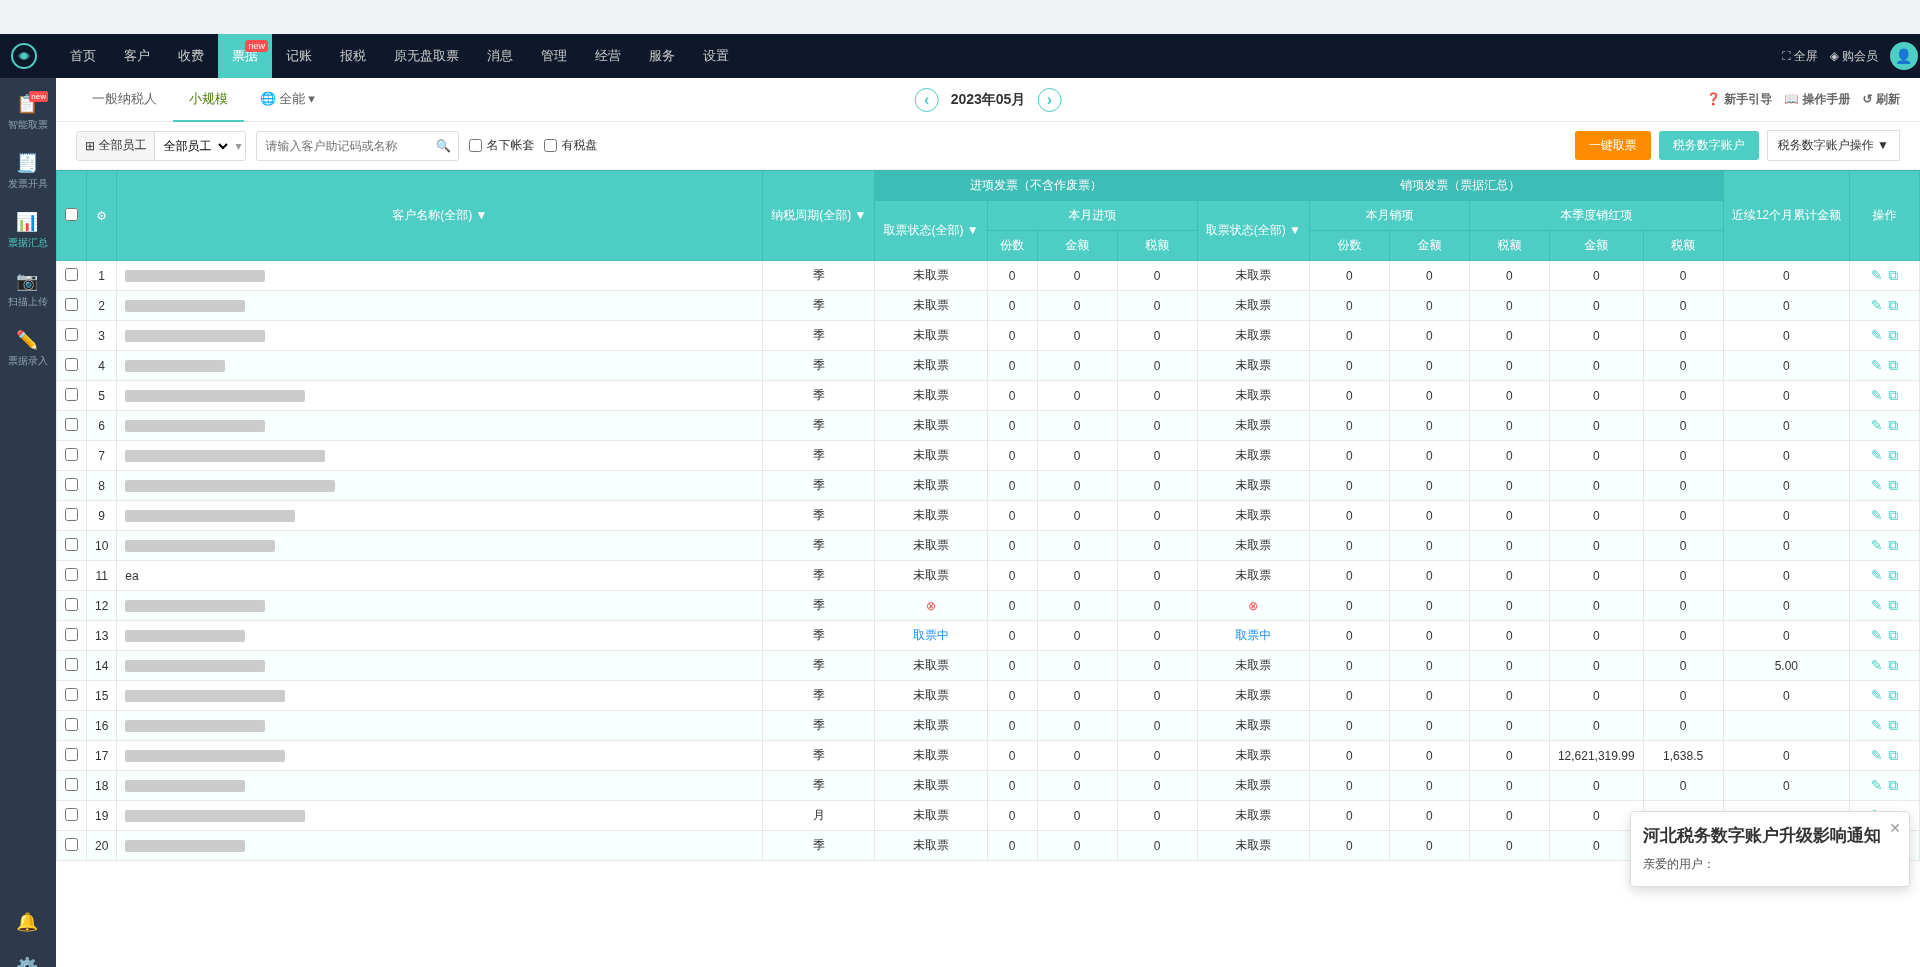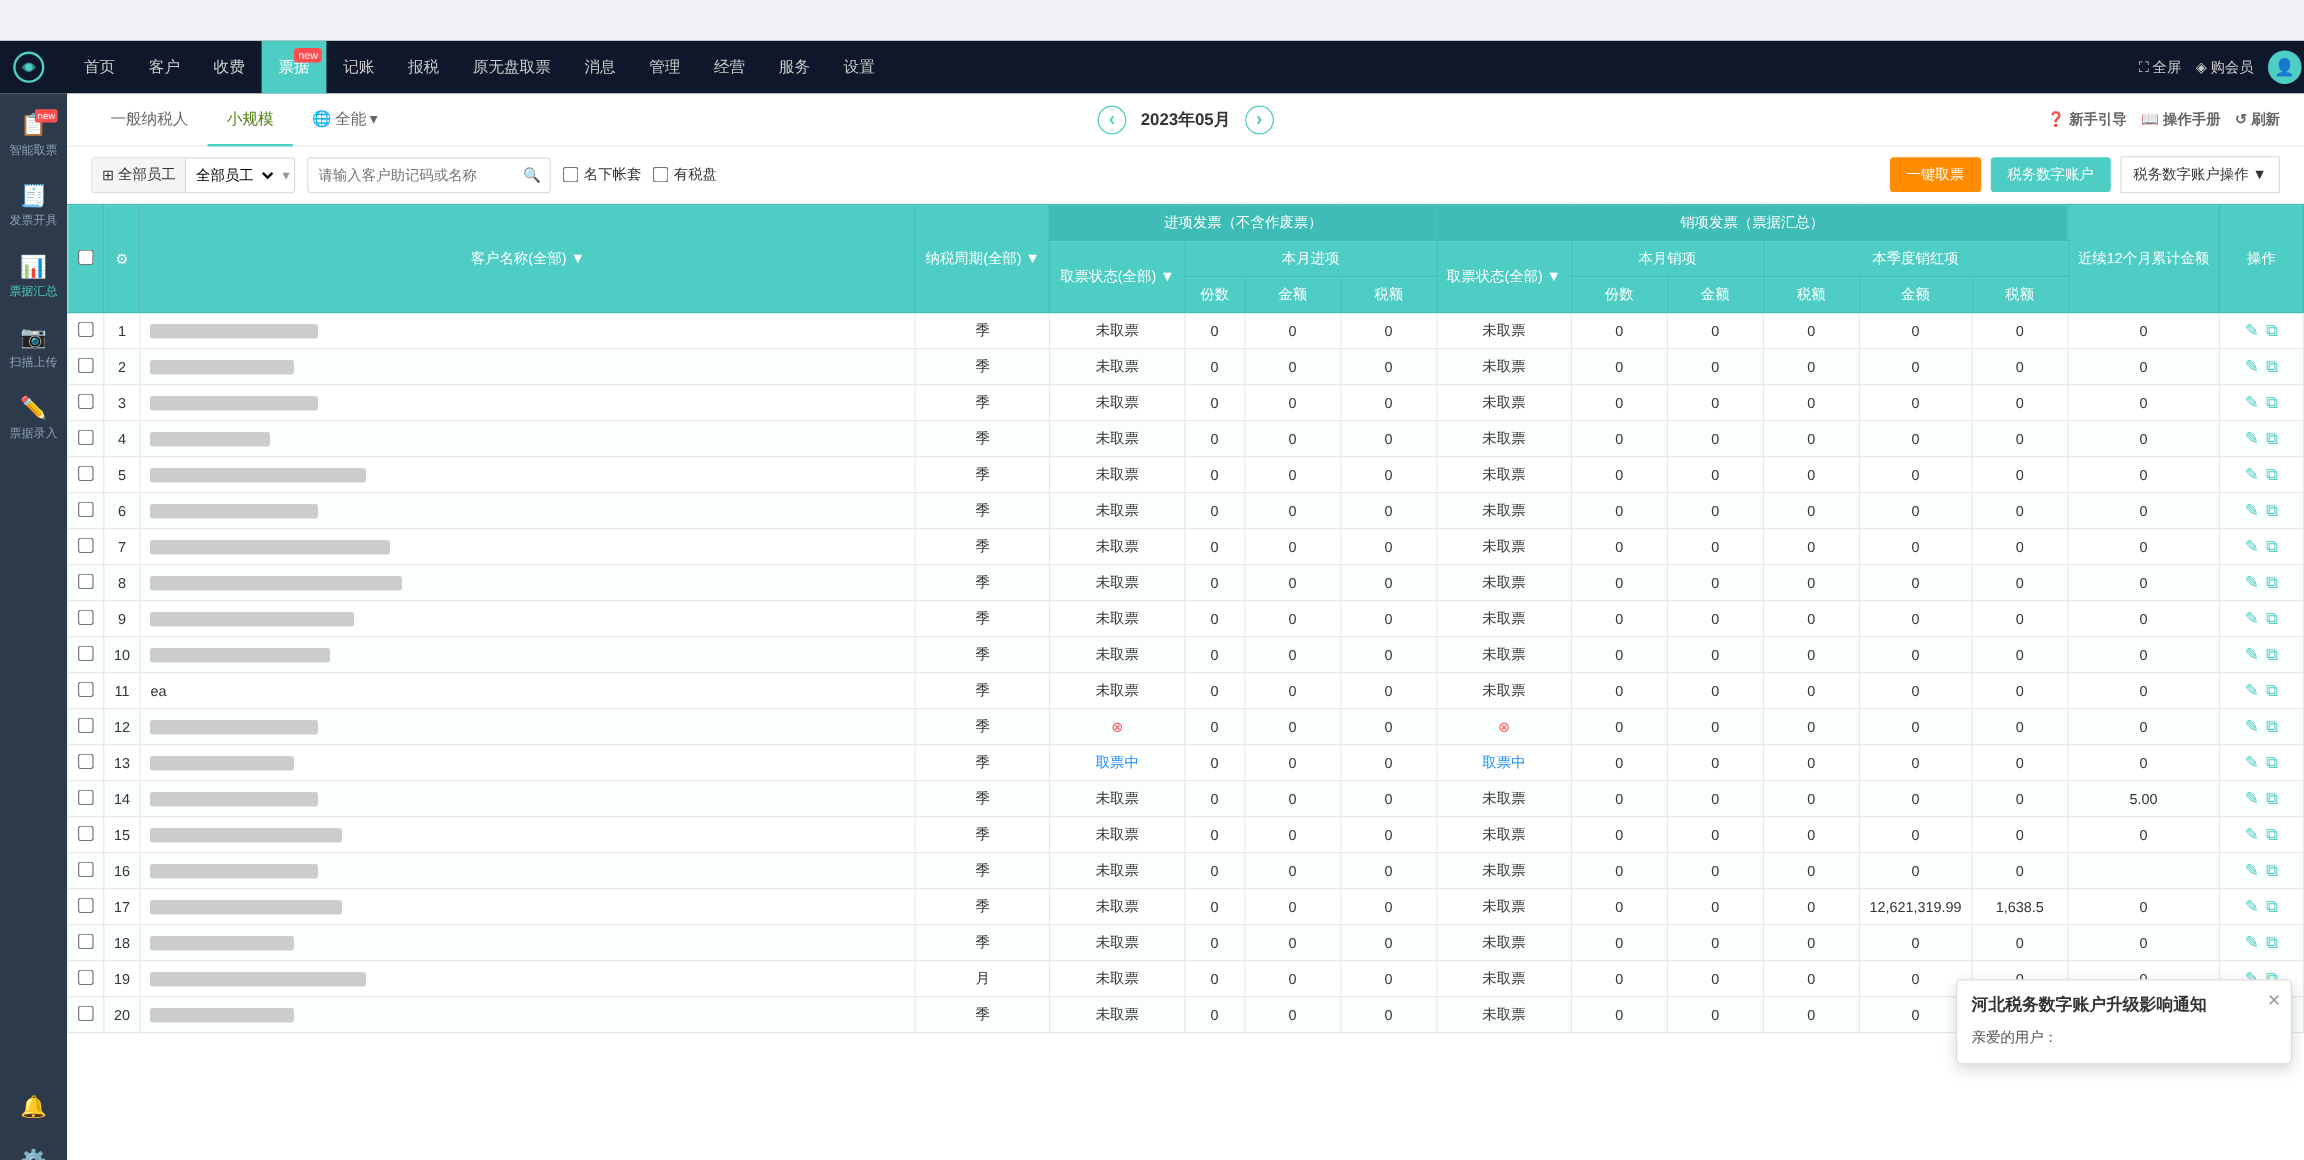--- a/index.html
+++ b/index.html
@@ -407,21 +407,21 @@
       border: 1px solid #ddd;
       border-radius: 4px;
       padding: 12px;
       box-shadow: 0 4px 12px rgba(0,0,0,0.15);
       font-size: 12px;
       z-index: 100;
     }
     .notification-popup .popup-title {
       font-weight: bold;
       margin-bottom: 8px;
-      font-size: 14px;
+      font-size: 17px;
     }
     .notification-popup .popup-close {
       position: absolute;
       top: 8px;
       right: 8px;
       cursor: pointer;
       color: #999;
       font-size: 14px;
     }
     .notification-popup .popup-content {

